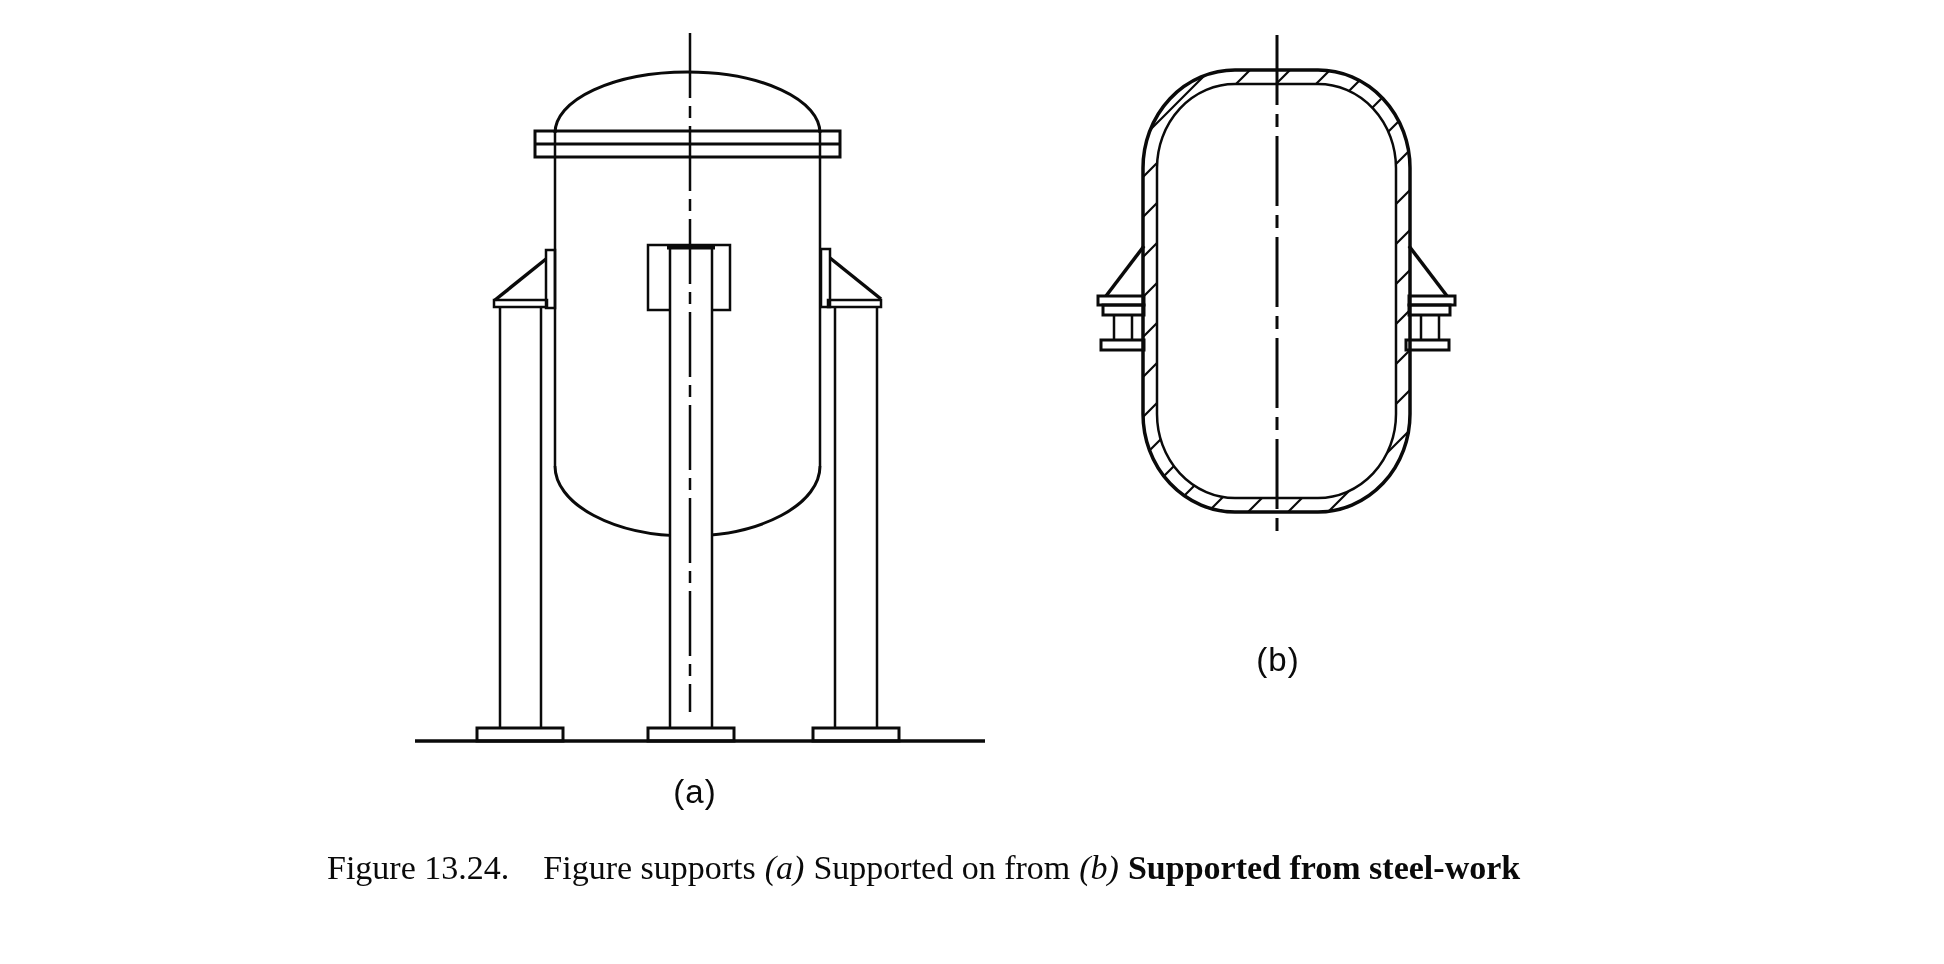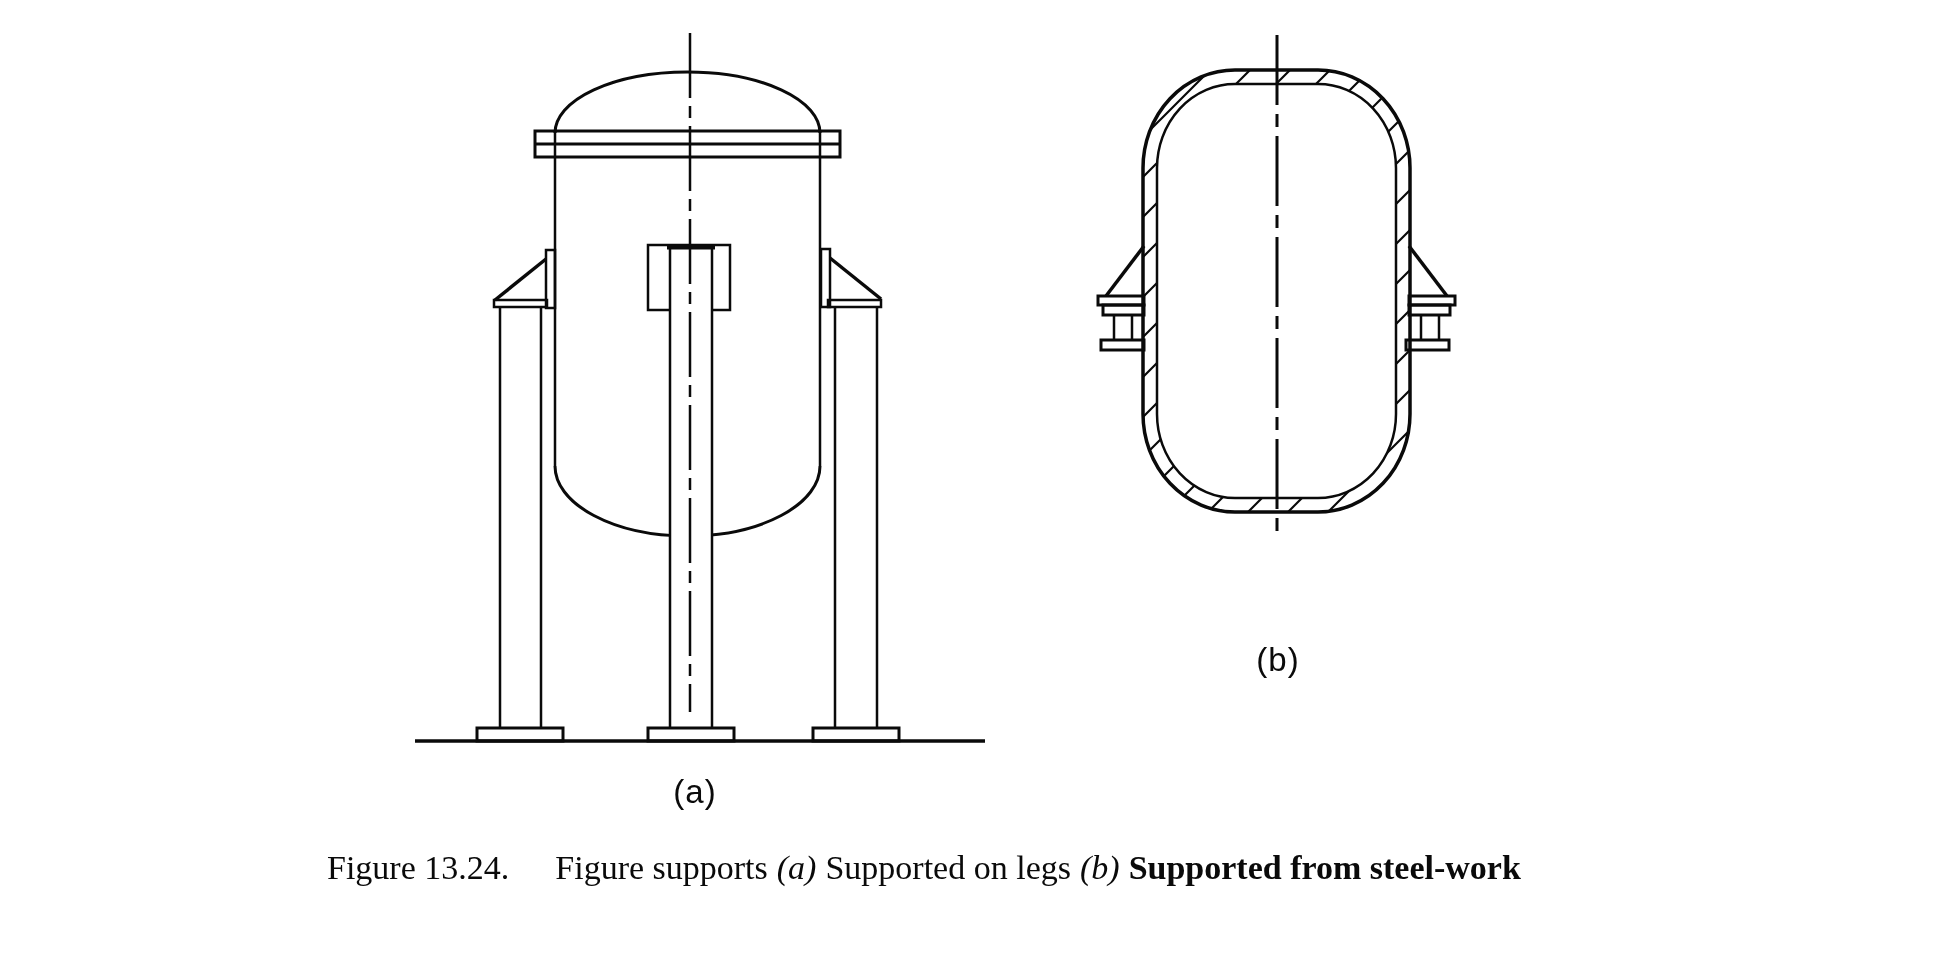--- a/index.html
+++ b/index.html
@@ -25,21 +25,21 @@
   .label-b { left: 1278px; top: 641px; }
   .caption {
     position: absolute;
     left: 327px;
     top: 849px;
     font-size: 34px;
     color: #0a0a0a;
     white-space: nowrap;
   }
   .caption .seg { margin-right: 9px; }
-  .caption .fig-number { margin-right: 46px; }
+  .caption .fig-number { margin-right: 34px; }
   .caption .marker { font-style: italic; }
   .caption .tail { font-weight: 600; margin-right: 0; }
 </style>
 </head>
 <body>
 
 <div class="page">
 
   <svg class="drawing-svg" width="1944" height="964" viewBox="0 0 1944 964">
     <defs>
@@ -115,16 +115,16 @@
       <rect x="1406" y="340" width="43" height="10" stroke-width="3"></rect>
 
       <line x1="1277" y1="35" x2="1277" y2="535" stroke-width="3" stroke-dasharray="70 9 13 9"></line>
     </g>
   </svg>
 
   <div class="part-label label-a">(a)</div>
   <div class="part-label label-b">(b)</div>
 
   <div class="caption">
-    <span class="seg fig-number">Figure 13.24.</span><span class="seg">Figure supports</span><span class="seg marker">(a)</span><span class="seg">Supported on legs</span><span class="seg marker">(b)</span><span class="seg tail">Supported from steel-work</span>
+    <span class="seg fig-number">Figure 13.24.</span><span class="seg">Figure supports</span><span class="seg marker">(a)</span><span class="seg">Supported on from</span><span class="seg marker">(b)</span><span class="seg tail">Supported from steel-work</span>
   </div>
 
 </div>
 
 </body></html>

